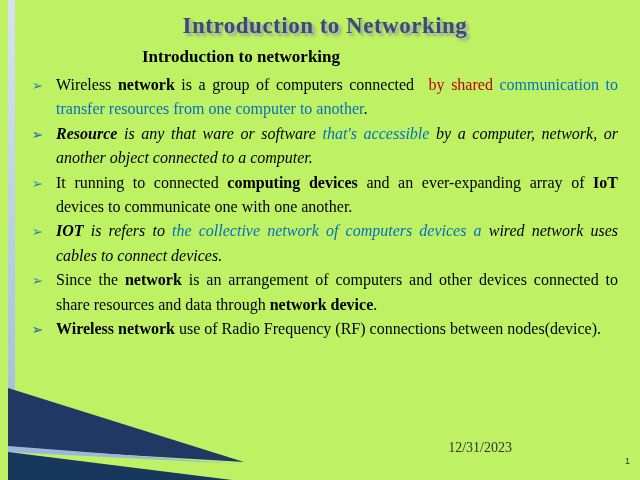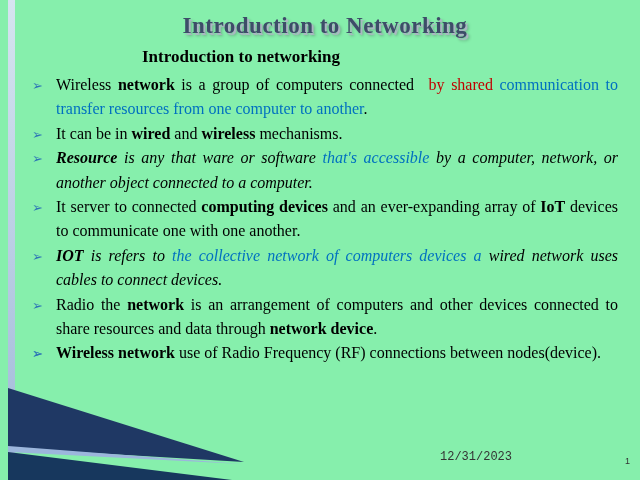--- a/index.html
+++ b/index.html
@@ -1,21 +1,21 @@
 <!DOCTYPE html>
 <html style="--title-color: #3D4D68; --bullet-marker: #2E75B6; --text-red: #C00000; --text-blue: #0070C0; --decoration-navy-dark: #1F3864; --decoration-navy-deep: #17375D; --decoration-light: #9CB6DC; --left-stripe-top: #D6E4F0; --left-stripe-bottom: #9FB8D8;"><head>
 <meta charset="utf-8">
 <style>
   * { margin:0; padding:0; box-sizing:border-box; }
   html, body { width:640px; height:480px; }
   body { font-family:"Liberation Serif", serif; background:#ffffff; }
 
   .slide {
     position:relative; width:640px; height:480px;
-    background:#86efac; overflow:hidden;
+    background:#bef264; overflow:hidden;
   }
 
   
   .left-stripe {
     position:absolute; left:8px; top:0; width:7px; height:100%;
     background:linear-gradient(180deg, var(--left-stripe-top,#D6E4F0), var(--left-stripe-bottom,#9FB8D8));
     z-index:0;
   }
 
   
@@ -47,22 +47,22 @@
     font-family:"DejaVu Sans", sans-serif;
     font-size:13px; color:var(--bullet-marker,#2E75B6);
   }
 
   .seg-b   { font-weight:bold;font-family:Liberation Serif, serif; }
   .seg-i   { font-style:italic; }
   .seg-red { color:var(--text-red,#C00000);margin-left:8px; }
   .seg-blue{ color:var(--text-blue,#0070C0); }
 
   .footer-date {
-    position:absolute; bottom:16px; right:128px; z-index:2;
-    font-family:Liberation Mono, monospace; font-size:12px; color:#333;
+    position:absolute; bottom:24px; right:128px; z-index:2;
+    font-family:Liberation Serif, serif; font-size:14px; color:#333;
   }
   .page-num {
     position:absolute; bottom:14px; right:10px; z-index:2;
     font-family:"Liberation Sans", sans-serif; font-size:9px; color:#333;
   }
 </style>
 </head>
 <body>
 
 <div class="slide">
@@ -73,25 +73,25 @@
     <polygon points="8,388 244,462 8,448" style="fill:var(--decoration-navy-dark,#1F3864)"></polygon>
     <polygon points="8,446 242,464 8,452" style="fill:var(--decoration-light,#9CB6DC)"></polygon>
     <polygon points="8,452 232,480 8,480" style="fill:var(--decoration-navy-deep,#17375D)"></polygon>
   </svg>
 
   <div class="content">
     <div class="title">Introduction to Networking</div>
     <div class="subtitle">Introduction to networking</div>
     <div class="bullet-list" id="bullet-list">
         <div class="bullet"><span class="marker">➢</span><span><span>Wireless </span><span class="seg-b">network</span><span> is a group of computers connected </span><span class="seg-red">by shared </span><span class="seg-blue">communication to transfer resources from one computer to another</span><span>.</span></span></div>
-        <div class="bullet"><span class="marker">➢</span><span><span>It can be in </span><span class="seg-b">wired</span><span> and </span><span class="seg-b">wireless</span><span> mechanisms.</span></span></div>
+        <div class="bullet"><span class="marker">➢</span></div>
         <div class="bullet"><span class="marker">➢</span><span><span class="seg-b seg-i">Resource</span><span class="seg-i">  is any that ware or software </span><span class="seg-i seg-blue">that's accessible</span><span class="seg-i"> by a computer, network, or another object connected to a computer.</span></span></div>
-        <div class="bullet"><span class="marker">➢</span><span><span>It server to connected </span><span class="seg-b">computing devices</span><span> and an ever-expanding array of </span><span class="seg-b">IoT</span><span> devices to communicate one with one another.</span></span></div>
+        <div class="bullet"><span class="marker">➢</span><span><span>It running to connected </span><span class="seg-b">computing devices</span><span> and an ever-expanding array of </span><span class="seg-b">IoT</span><span> devices to communicate one with one another.</span></span></div>
         <div class="bullet"><span class="marker">➢</span><span><span class="seg-b seg-i">IOT</span><span class="seg-i"> is refers to </span><span class="seg-i seg-blue">the collective network of computers devices a</span><span class="seg-i"> wired network uses cables to connect devices.</span></span></div>
-        <div class="bullet"><span class="marker">➢</span><span><span>Radio the </span><span class="seg-b">network</span><span> is an arrangement of computers and other devices connected to share resources and data through </span><span class="seg-b">network device</span><span>.</span></span></div>
+        <div class="bullet"><span class="marker">➢</span><span><span>Since the </span><span class="seg-b">network</span><span> is an arrangement of computers and other devices connected to share resources and data through </span><span class="seg-b">network device</span><span>.</span></span></div>
         <div class="bullet"><span class="marker">➢</span></div>
         <div class="bullet"><span class="marker">➢</span><span><span class="seg-b">Wireless network</span><span> use of Radio Frequency (RF) connections between nodes(device).</span></span></div>
       </div>
   </div>
 
   <div class="footer-date">12/31/2023</div>
   <div class="page-num">1</div>
 
 </div>
 

